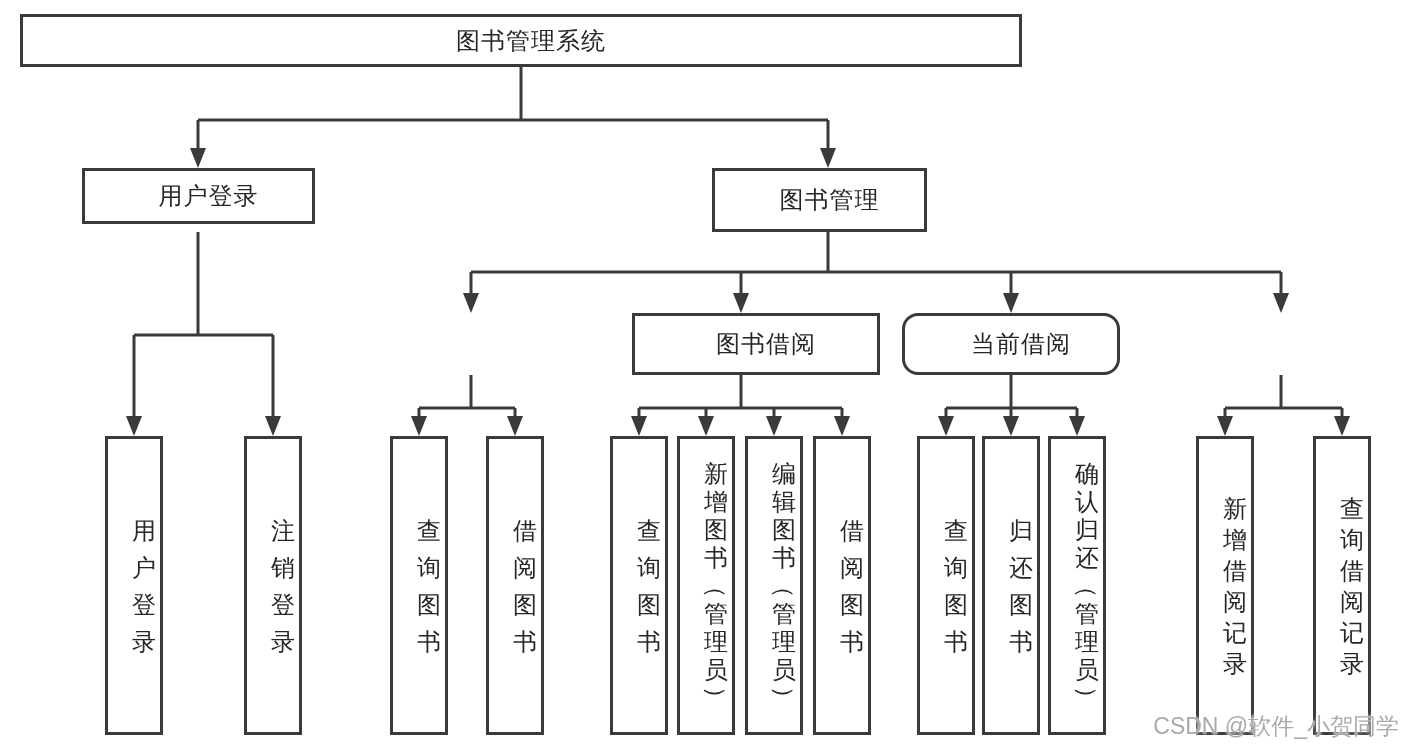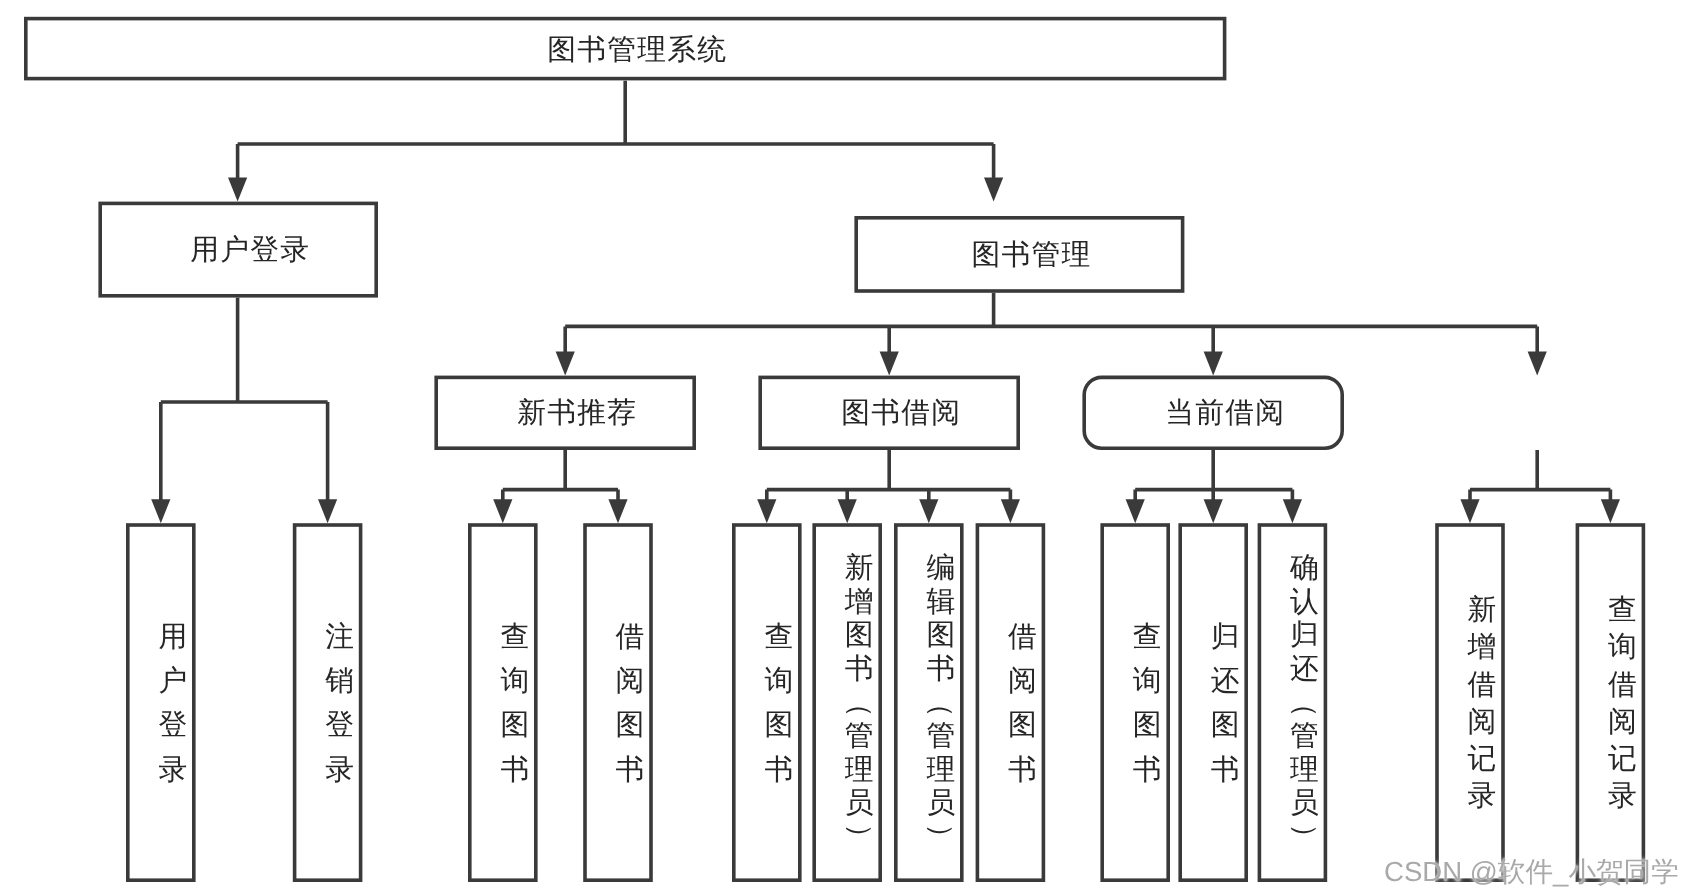--- a/index.html
+++ b/index.html
@@ -108,25 +108,24 @@
 
     <g>
       <path d="M1281,375 L1281,408 M1225,408 L1342,408 M1225,408 L1225,418 M1342,408 L1342,418"></path>
       <polygon points="1217,416 1233,416 1225,436"></polygon>
       <polygon points="1334,416 1350,416 1342,436"></polygon>
     </g>
   </svg>
 
   <div class="node hnode" style="left:20px;top:14px;width:1002px;height:53px;">图书管理系统</div>
 
-  <div class="node hnode" style="left:82px;top:168px;width:233px;height:80px;">用户登录</div>
-  <div class="node hnode" style="left:712px;top:180px;width:275px;height:64px;text-align:center;">图书管理</div>
-
-  <div class="node hnode" style="left:362px;top:313px;width:218px;height:62px;">新书推荐</div>
-  <div class="node hnode" style="left:632px;top:313px;width:218px;height:62px;">图书借阅</div>
+  <div class="node hnode" style="left:82px;top:168px;width:233px;height:56px;">用户登录</div>
+  <div class="node hnode" style="left:712px;top:168px;width:215px;height:64px;text-align:center;">图书管理</div>
+
+  <div class="node hnode" style="left:632px;top:313px;width:248px;height:62px;">图书借阅</div>
   <div class="node hnode" style="left:902px;top:313px;width:218px;height:62px;border-radius:16px;">当前借阅</div>
 
   <div class="node vnode pitch-lg" style="left:105px;top:436px;width:58px;height:299px;">
       <span>用</span>
       <span>户</span>
       <span>登</span>
       <span>录</span>
     </div>
   <div class="node vnode pitch-lg" style="left:244px;top:436px;width:58px;height:299px;">
       <span>注</span>

